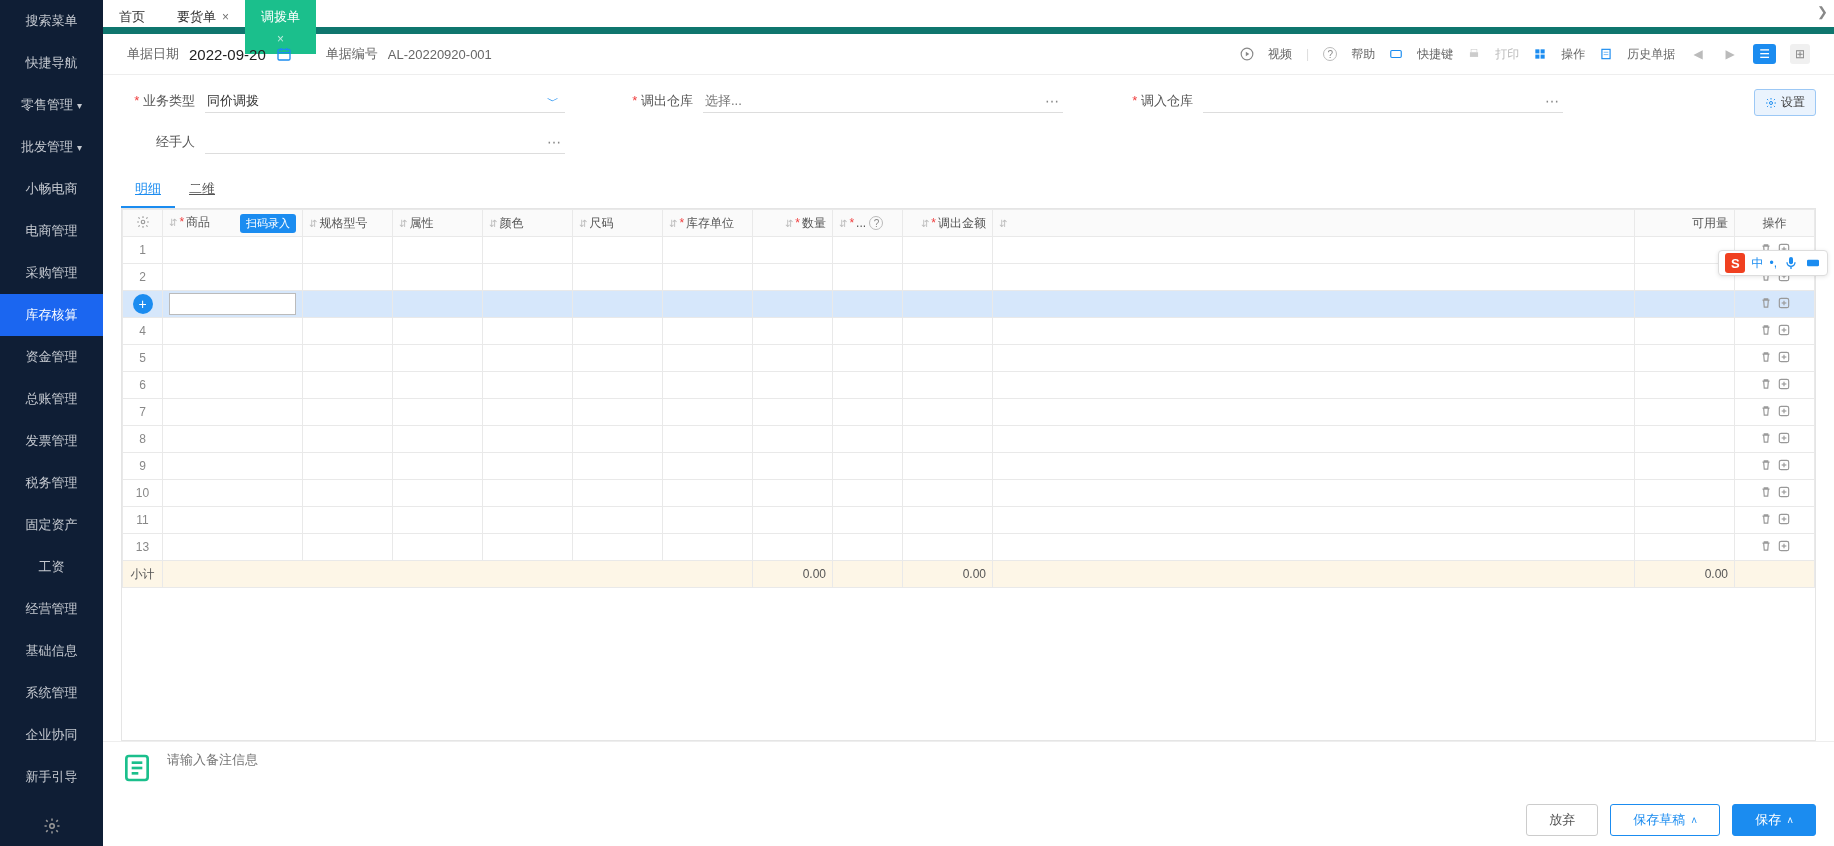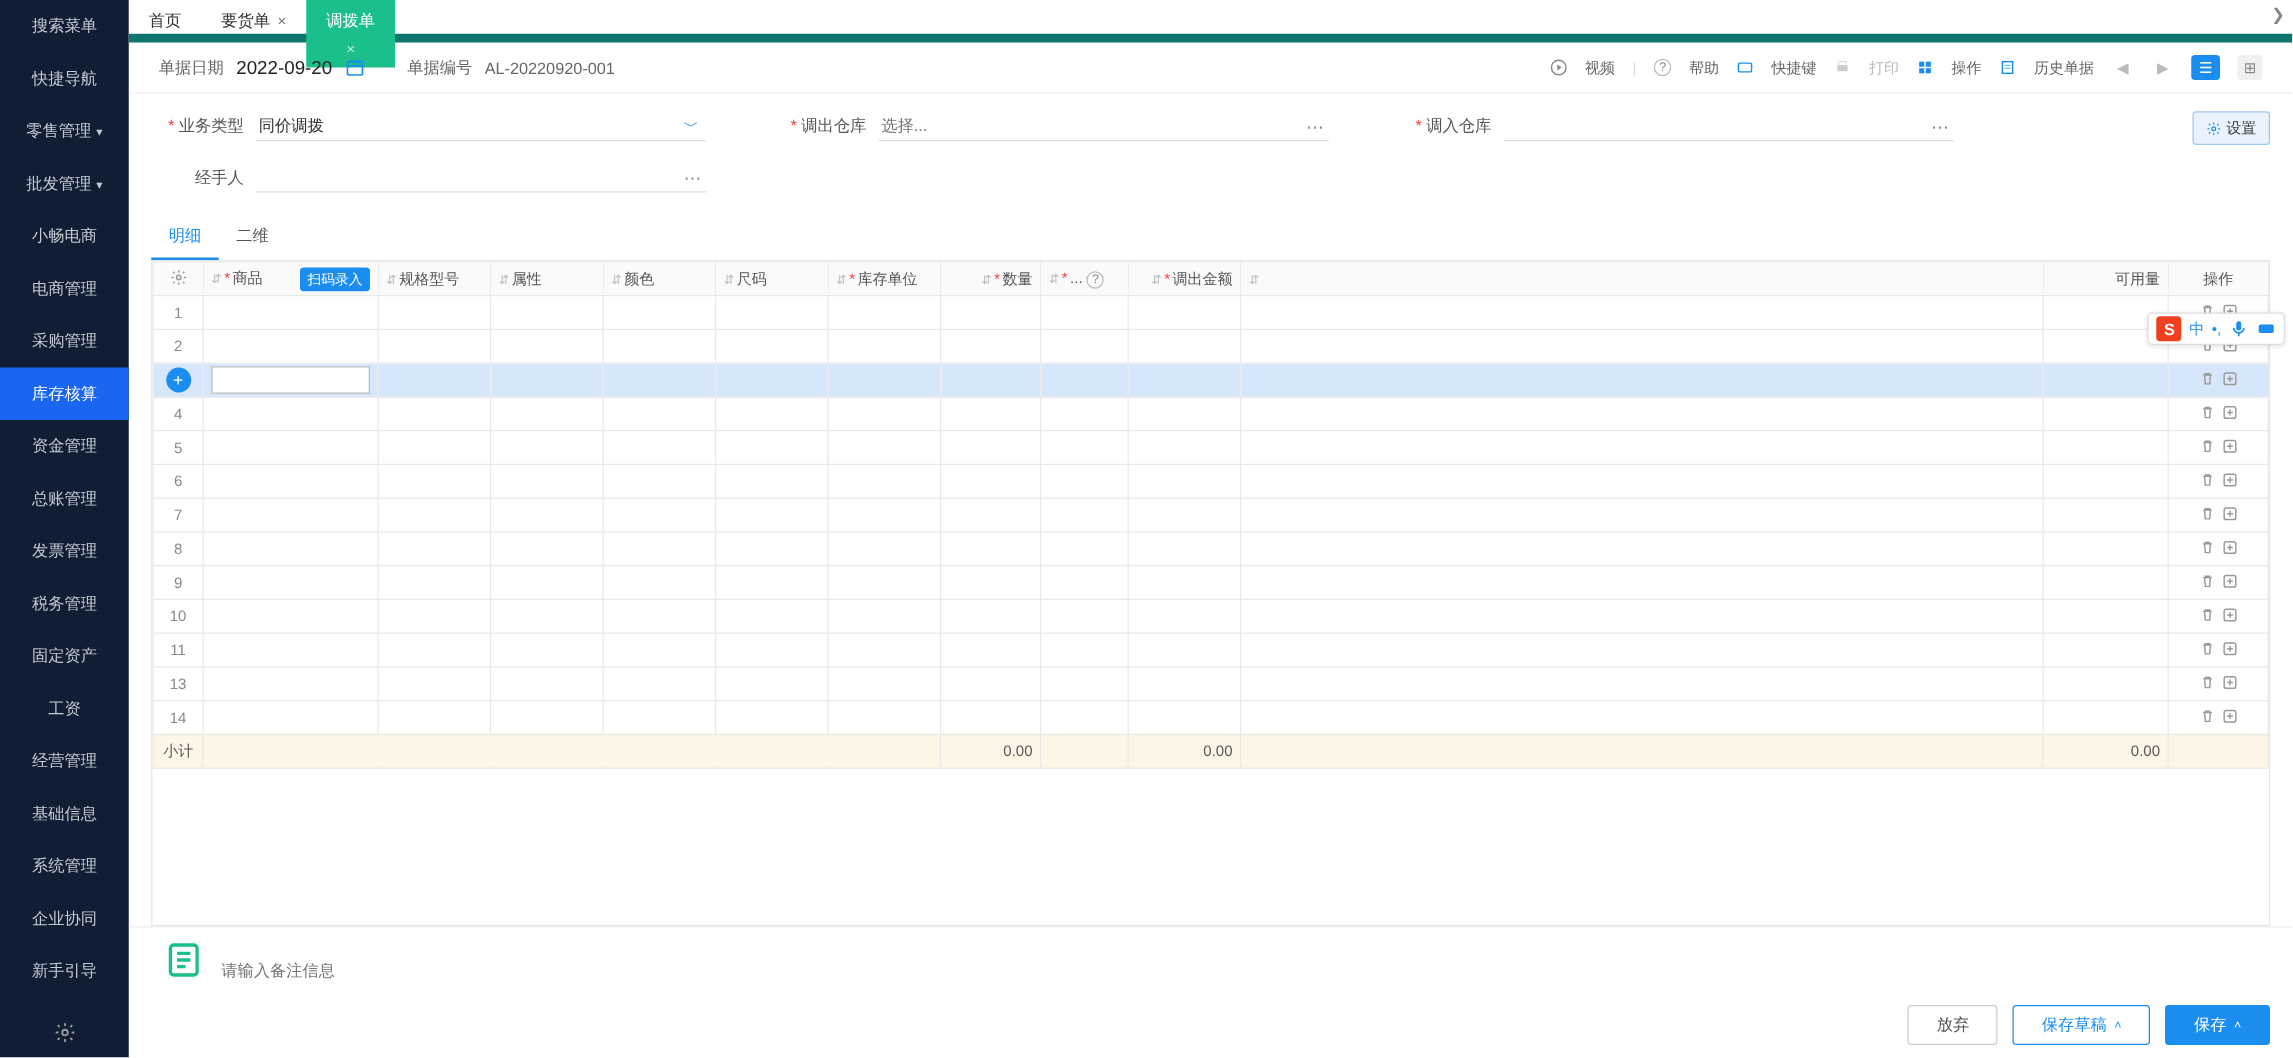--- a/index.html
+++ b/index.html
@@ -45,21 +45,21 @@
 .field-label { width: 84px; text-align: right; padding-right: 10px; font-size: 13px; color: #555; }
 .req::before { content: "* "; color: #f04040; }
 .field-input { width: 360px; border: none; border-bottom: 1px solid #ddd; padding: 4px 2px; font-size: 13px; outline: none; color: #333; }
 .field-input.placeholder { color: #bbb; }
 .field-more { color: #888; cursor: pointer; font-size: 14px; margin-left: -18px; }
 .dropdown-caret { color: #1b8cf0; font-size: 12px; margin-left: -18px; cursor: pointer; }
 .settings-btn { margin-left: auto; border: 1px solid #9cc8f5; background: #eaf3fd; color: #404040; padding: 4px 10px; border-radius: 3px; font-size: 12px; cursor: pointer; display: inline-flex; align-items: center; gap: 4px; }
 
 
 .subtabs { display: flex; border-bottom: 1px solid #e5e5e5; margin: 0 18px; }
-.subtab { padding: 8px 14px; font-size: 13px; cursor: pointer; color: #555; }
+.subtab { padding: 8px 14px; font-size: 13px; cursor: pointer; color: #555; text-decoration: underline; }
 .subtab.active { color: #1b8cf0; border-bottom: 2px solid #1b8cf0; }
 
 
 .table-wrap { margin: 0 18px; flex: 1; overflow: auto; border: 1px solid #e5e5e5; border-top: none; position: relative; }
 table { border-collapse: collapse; width: 100%; table-layout: fixed; }
 th, td { border: 1px solid #e9e9e9; font-size: 12px; height: 27px; padding: 0 6px; text-align: left; }
 th { background: #fafafa; color: #555; font-weight: normal; position: relative; }
 .th-sort { color: #bbb; font-size: 10px; margin-right: 2px; display: inline-block; line-height: 1; }
 .th-req { color: #f04040; margin-right: 2px; }
 .col-num { width: 40px; text-align: center; color: #888; }
@@ -70,21 +70,21 @@
 .add-circle { width: 20px; height: 20px; border-radius: 50%; background: #1b8cf0; color: #fff; display: inline-flex; align-items: center; justify-content: center; font-size: 14px; cursor: pointer; }
 .cell-input { width: 100%; height: 22px; border: 1px solid #bbb; background: #fff; padding: 2px 4px; box-sizing: border-box; }
 .op-icon { width: 14px; height: 14px; fill: #999; cursor: pointer; margin: 0 2px; }
 .scan-btn { background: #1b8cf0; color: #fff; font-size: 11px; padding: 2px 6px; border-radius: 3px; float: right; cursor: pointer; }
 .num-right { text-align: right; }
 
 
 .subtotal-row td { background: #fdf6e7; color: #555; }
 
 
-.remarks { display: flex; align-items: flex-end; gap: 14px; padding: 10px 28px; border-top: 1px solid #eee; }
+.remarks { display: flex; align-items: flex-start; gap: 14px; padding: 10px 18px; border-top: 1px solid #eee; }
 .remarks-icon { width: 32px; height: 32px; fill: #1bbf8c; }
 .remarks-input { flex: 1; border: none; outline: none; font-size: 13px; color: #999; }
 
 
 .footer { display: flex; justify-content: flex-end; gap: 12px; padding: 10px 18px; }
 .btn { padding: 6px 22px; border-radius: 3px; font-size: 13px; cursor: pointer; display: inline-flex; align-items: center; gap: 6px; }
 .btn-default { background: #fff; border: 1px solid #ccc; color: #555; }
 .btn-outline { background: #fff; border: 1px solid #1b8cf0; color: #1b8cf0; }
 .btn-primary { background: #1b8cf0; border: 1px solid #1b8cf0; color: #fff; }
 .btn-caret { font-size: 10px; }
@@ -514,41 +514,20 @@
               <td></td>
               <td class="num-right"></td>
               <td class="col-ops"><svg class="op-icon" viewBox="0 0 24 24">
                   <path d="M6 7h12M9 7V5h6v2M8 7l1 12h6l1-12" fill="none" stroke="#999" stroke-width="2"></path>
                 </svg><svg class="op-icon" viewBox="0 0 24 24">
                   <rect x="4" y="4" width="16" height="16" rx="3" fill="none" stroke="#999" stroke-width="2"></rect>
                   <line x1="12" y1="8" x2="12" y2="16" stroke="#999" stroke-width="2"></line>
                   <line x1="8" y1="12" x2="16" y2="12" stroke="#999" stroke-width="2"></line>
                 </svg></td>
             </tr>
-            <tr>
-              <td class="col-num">14</td>
-              <td></td>
-              <td></td>
-              <td></td>
-              <td></td>
-              <td></td>
-              <td></td>
-              <td class="num-right"></td>
-              <td></td>
-              <td class="num-right"></td>
-              <td></td>
-              <td class="num-right"></td>
-              <td class="col-ops"><svg class="op-icon" viewBox="0 0 24 24">
-                  <path d="M6 7h12M9 7V5h6v2M8 7l1 12h6l1-12" fill="none" stroke="#999" stroke-width="2"></path>
-                </svg><svg class="op-icon" viewBox="0 0 24 24">
-                  <rect x="4" y="4" width="16" height="16" rx="3" fill="none" stroke="#999" stroke-width="2"></rect>
-                  <line x1="12" y1="8" x2="12" y2="16" stroke="#999" stroke-width="2"></line>
-                  <line x1="8" y1="12" x2="16" y2="12" stroke="#999" stroke-width="2"></line>
-                </svg></td>
-            </tr>
             <tr class="subtotal-row">
               <td class="col-num">小计</td>
               <td colspan="6"></td>
               <td class="num-right">0.00</td>
               <td></td>
               <td class="num-right">0.00</td>
               <td></td>
               <td class="num-right">0.00</td>
               <td class="col-ops"></td>
             </tr>

